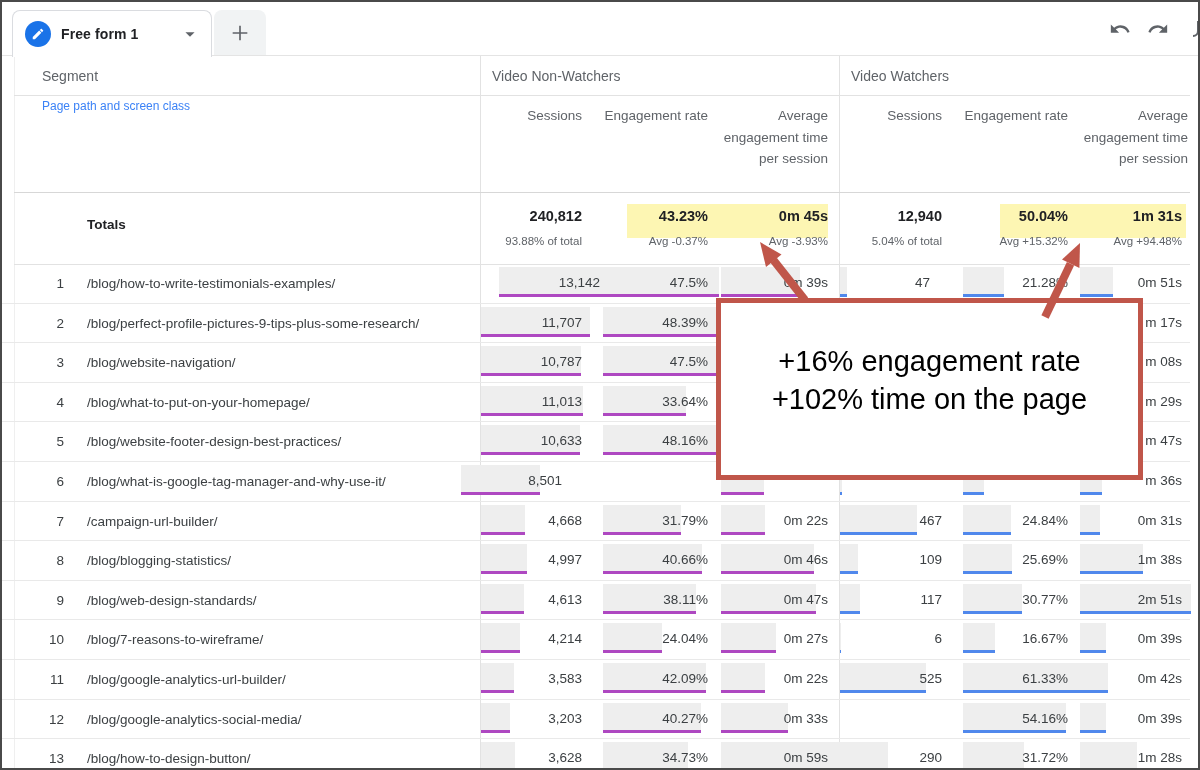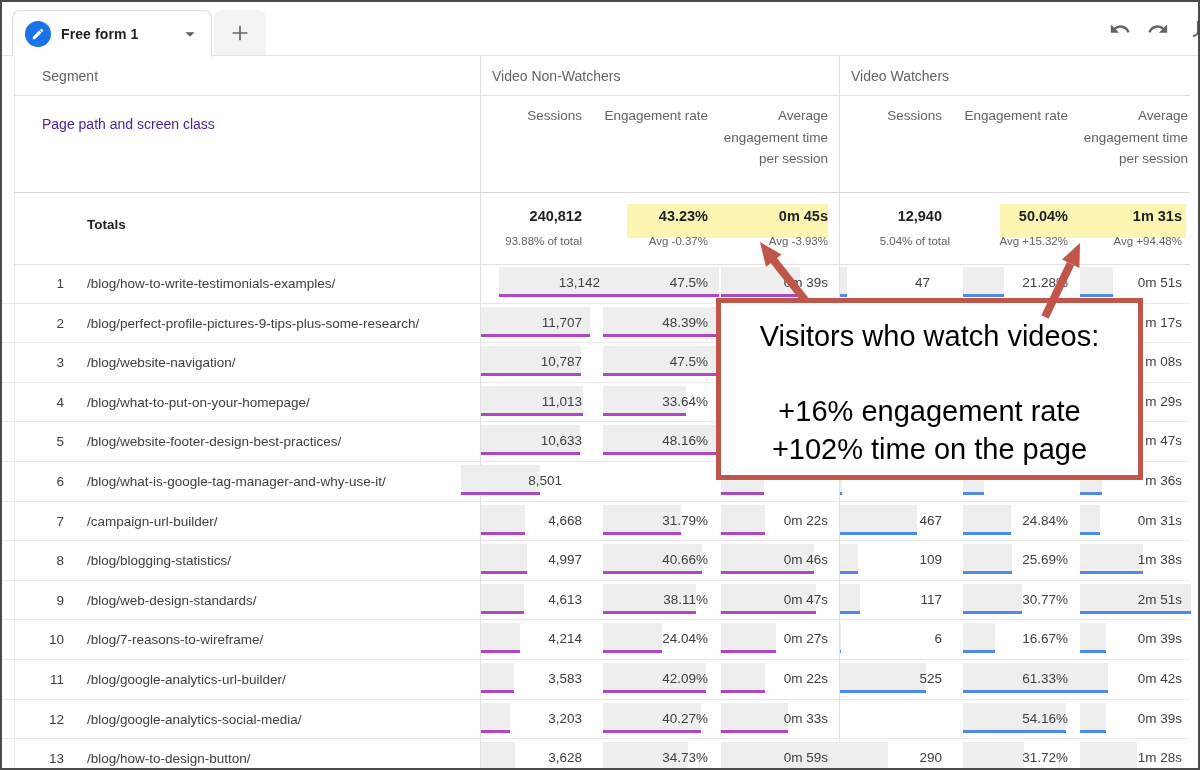--- a/index.html
+++ b/index.html
@@ -16,21 +16,21 @@
   .tab-label { font-size:14px; font-weight:700; color:#202124; letter-spacing:.1px; }
   .tab-caret { margin-left:auto; display:flex; }
   .tab-add { position:absolute; left:212px; top:8px; width:52px; height:45px; background:#f1f3f4;
     border-radius:8px 8px 0 0; display:flex; align-items:center; justify-content:center; z-index:2; cursor:pointer; }
   .histbtn { position:absolute; top:14px; width:26px; height:26px; display:flex; align-items:center; justify-content:center; cursor:pointer; }
   .icon-clip { position:absolute; left:1189px; top:16px; width:7px; height:24px; overflow:hidden; }
 
   
   .vline, .hline { position:absolute; background:#e2e2e2; z-index:0; }
   .seg-label { position:absolute; top:66px; font-size:14px; color:#5f6368; z-index:1; }
-  .dim-label { position:absolute; left:40px; top:114px; font-size:14px; color:#4c1d95; z-index:1; }
+  .dim-label { position:absolute; left:40px; top:97px; font-size:12px; color:#3b82f6; z-index:1; }
   .mh { position:absolute; top:103px; text-align:right; font-size:13.5px; line-height:21.5px; color:#5f6368; z-index:1; cursor:pointer; }
 
   
   .totals-label { position:absolute; left:85px; top:215px; font-size:13.5px; font-weight:700; color:#202124; z-index:2; }
   .tv { position:absolute; top:206px; text-align:right; font-size:14.5px; font-weight:700; color:#202124; z-index:2; }
   .ts { position:absolute; top:233px; text-align:right; font-size:11.5px; color:#5f6368; z-index:2; }
   .hl { position:absolute; top:202px; height:34px; z-index:1; }
 
   
   #rows { position:absolute; left:0; top:262px; width:1188px; z-index:1; }
@@ -113,21 +113,21 @@
   <div class="hl" id="hl-w" style="left: 998px; width: 186px; background: rgb(253, 246, 179);"></div>
   <div class="totals-label">Totals</div>
   <div id="totals-layer">
       <div class="tv" style="left: 478px; width: 102px;">240,812</div>
       <div class="ts" style="left: 478px; width: 102px;">93.88% of total</div>
       <div class="tv" style="left: 600px; width: 106px;">43.23%</div>
       <div class="ts" style="left: 600px; width: 106px;">Avg -0.37%</div>
       <div class="tv" style="left: 718px; width: 108px;">0m 45s</div>
       <div class="ts" style="left: 718px; width: 108px;">Avg -3.93%</div>
       <div class="tv" style="left: 837px; width: 103px;">12,940</div>
-      <div class="ts" style="left: 837px; width: 111px;">5.04% of total</div>
+      <div class="ts" style="left: 837px; width: 103px;">5.04% of total</div>
       <div class="tv" style="left: 960px; width: 106px;">50.04%</div>
       <div class="ts" style="left: 960px; width: 106px;">Avg +15.32%</div>
       <div class="tv" style="left: 1077px; width: 103px;">1m 31s</div>
       <div class="ts" style="left: 1077px; width: 103px;">Avg +94.48%</div>
     </div>
 
   <div id="rows">
       <div class="row">
         <span class="rnum">1</span>
         <span class="rpath">/blog/how-to-write-testimonials-examples/</span>
@@ -556,21 +556,20 @@
         </div>
         <div class="cell" style="left: 1077px; width: 111px;">
           <div class="fill" style="width: 51%;"></div>
           <div class="barline" style="width: 51%; background: rgb(80, 136, 236);"></div>
           <span class="cval" style="right: 8px;">1m 28s</span>
         </div>
       </div>
     </div>
 
   <div class="callout">
-    <div class="l1">Visitors who watch videos:</div>
     <div class="l2">+16% engagement rate</div>
     <div class="l3">+102% time on the page</div>
   </div>
   <svg class="overlay" viewBox="0 0 1196 766">
     <g>
       <line x1="803" y1="298" x2="771.6" y2="258.3" stroke="#c0564a" stroke-width="8"></line>
       <polygon points="758,240 779.5,252.5 764,265" fill="#c0564a"></polygon>
     </g>
     <g>
       <line x1="1043" y1="315" x2="1068.5" y2="261.8" stroke="#c0564a" stroke-width="8"></line>

